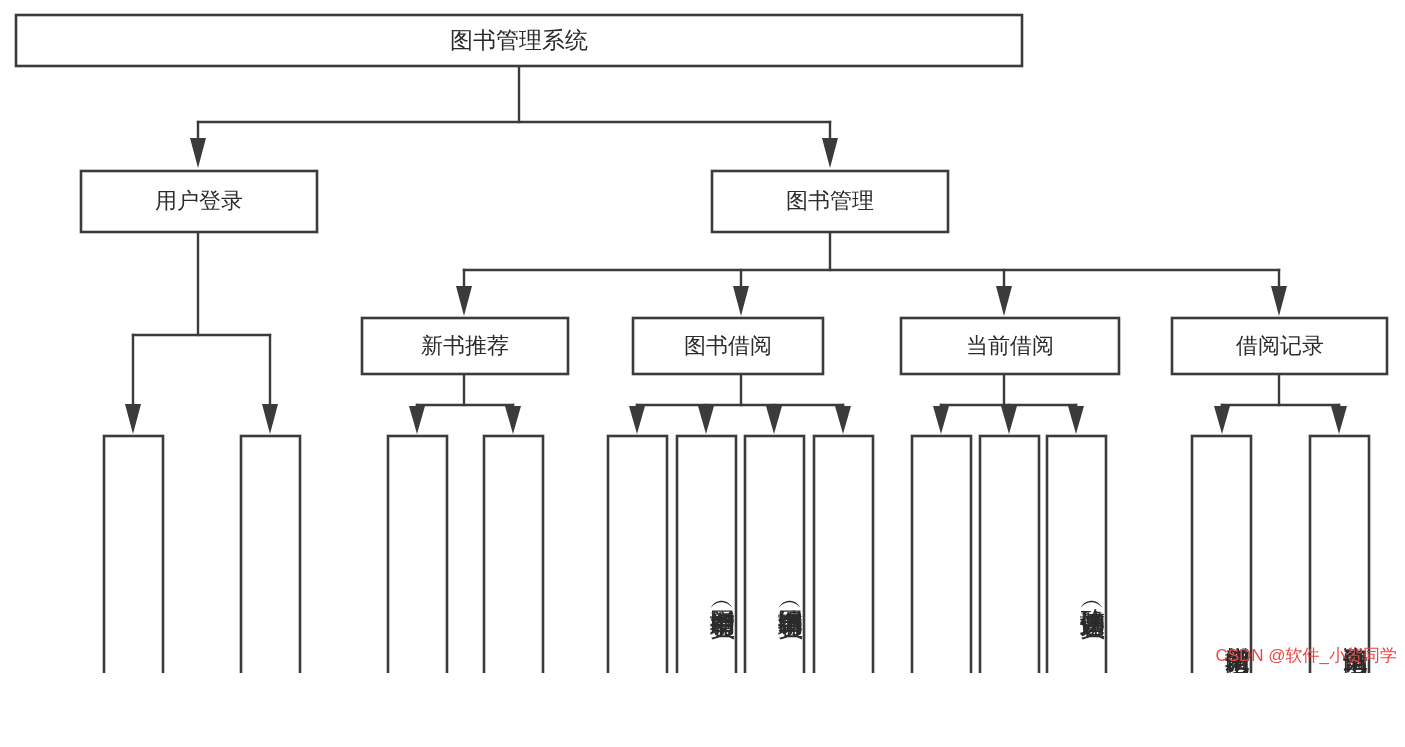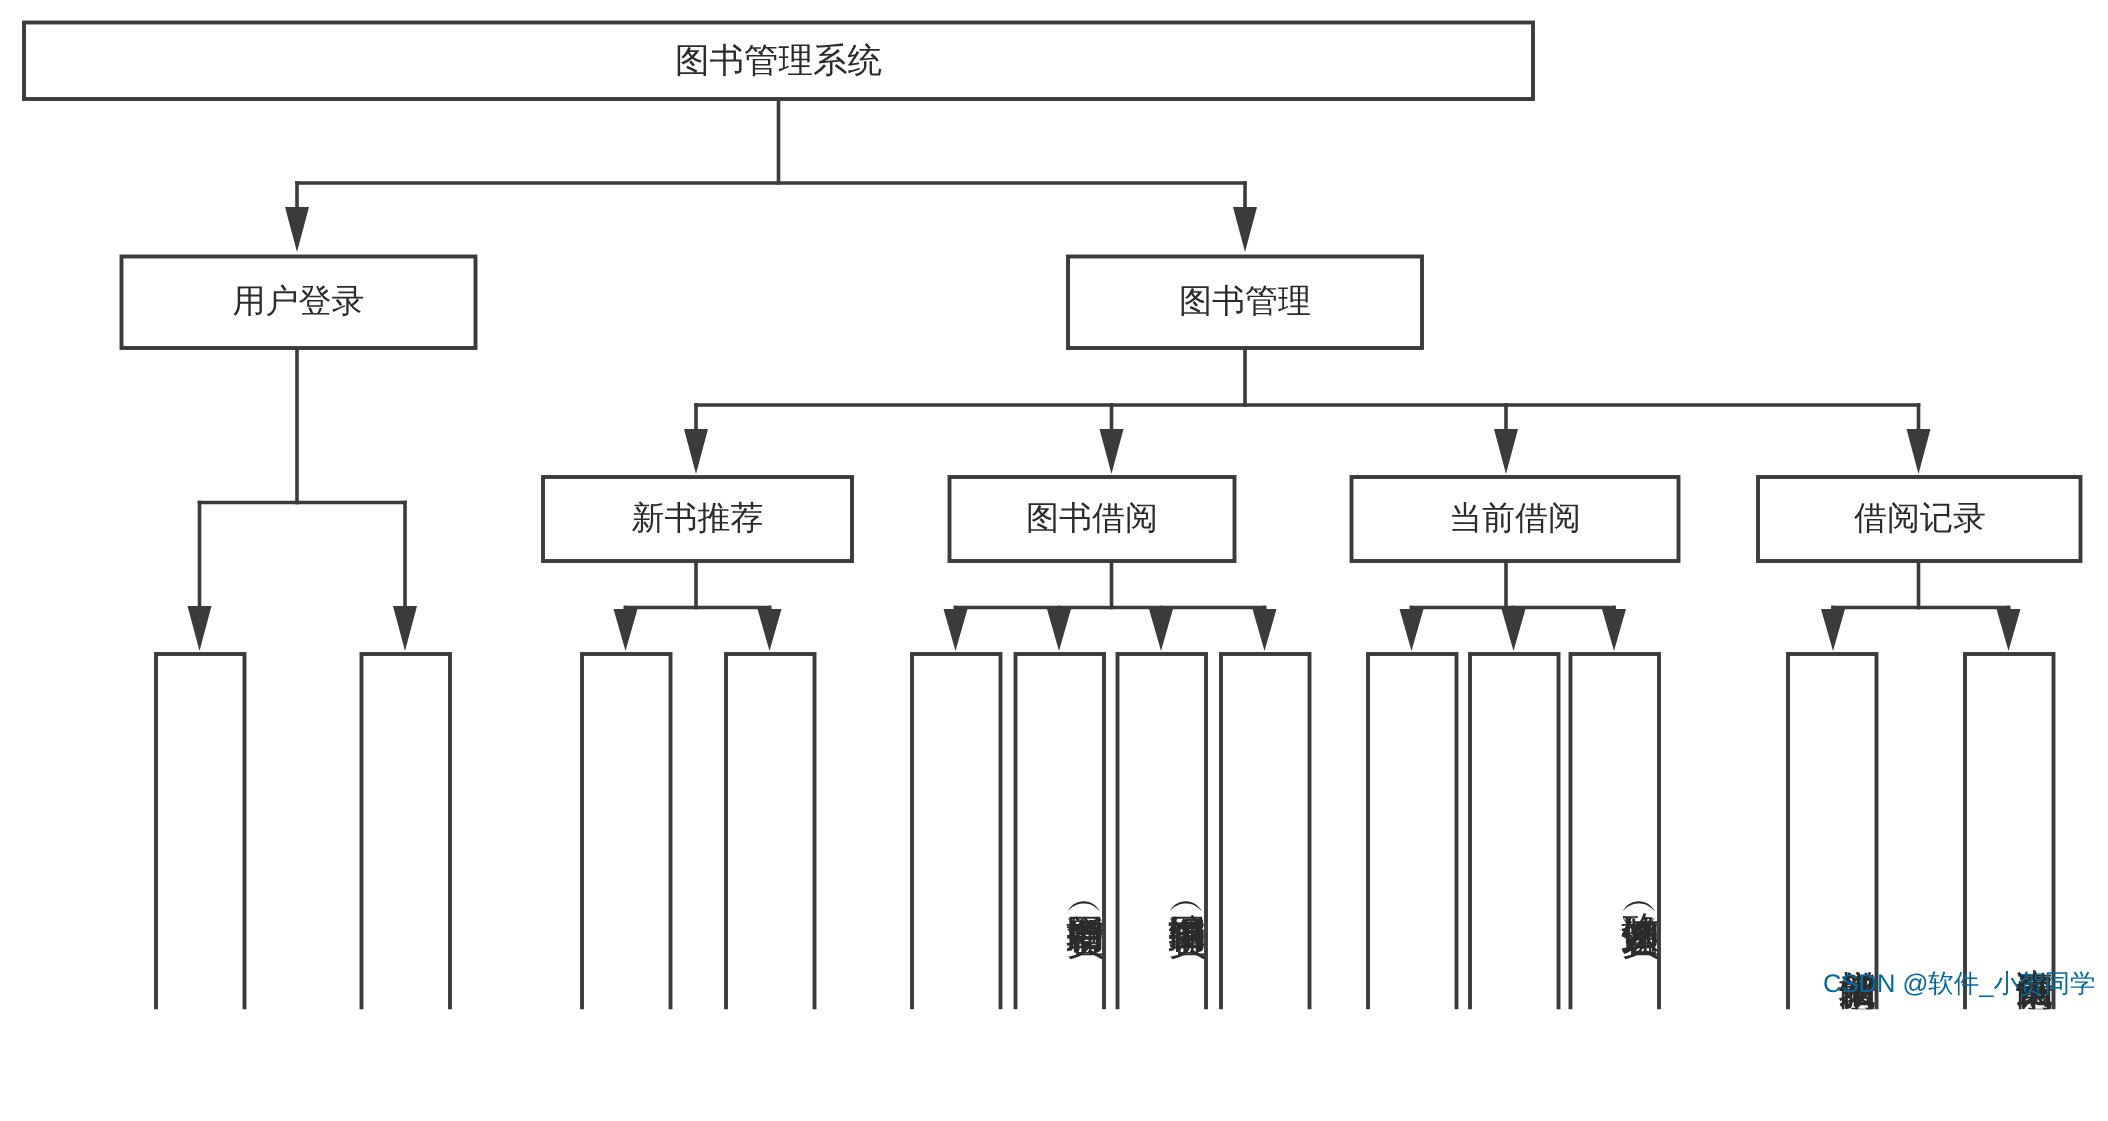--- a/index.html
+++ b/index.html
@@ -70,21 +70,21 @@
     justify-content: center;
     white-space: nowrap;
     pointer-events: none;
   }
   .watermark {
     position: absolute;
     right: 8px;
     bottom: 6px;
     font-family: "Liberation Sans", "DejaVu Sans", sans-serif;
     font-size: 17px;
-    color: #0369a1;
+    color: #ef4444;
     white-space: nowrap;
   }
 </style>
 </head>
 <body>
 
 <div id="canvas">
 
   <svg id="diagram" viewBox="0 0 1405 747">
 

